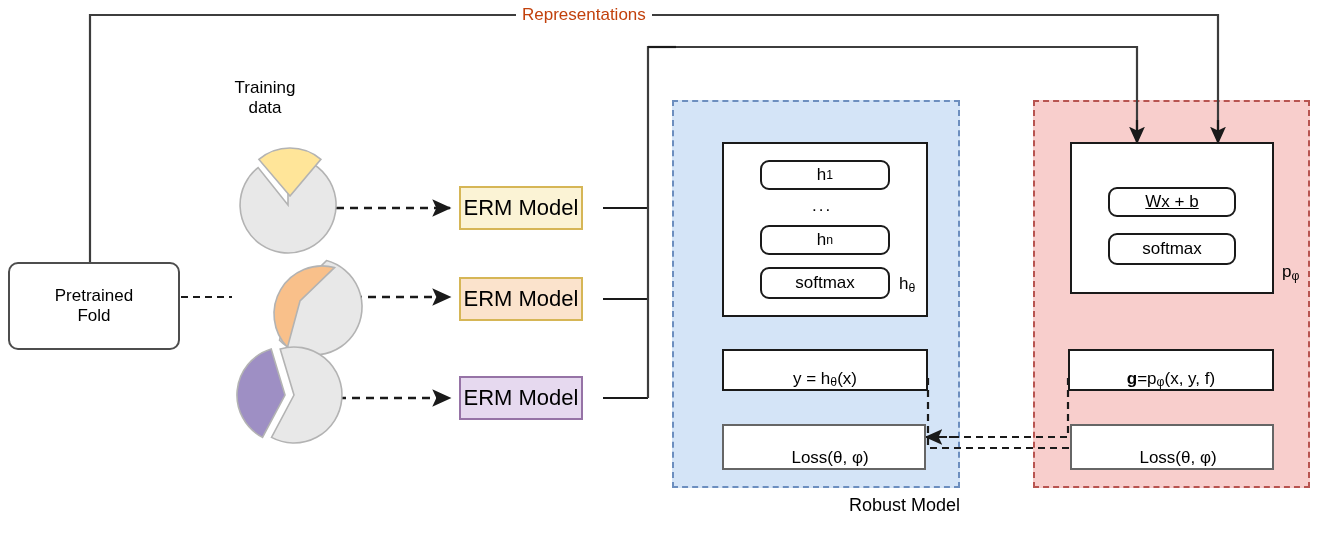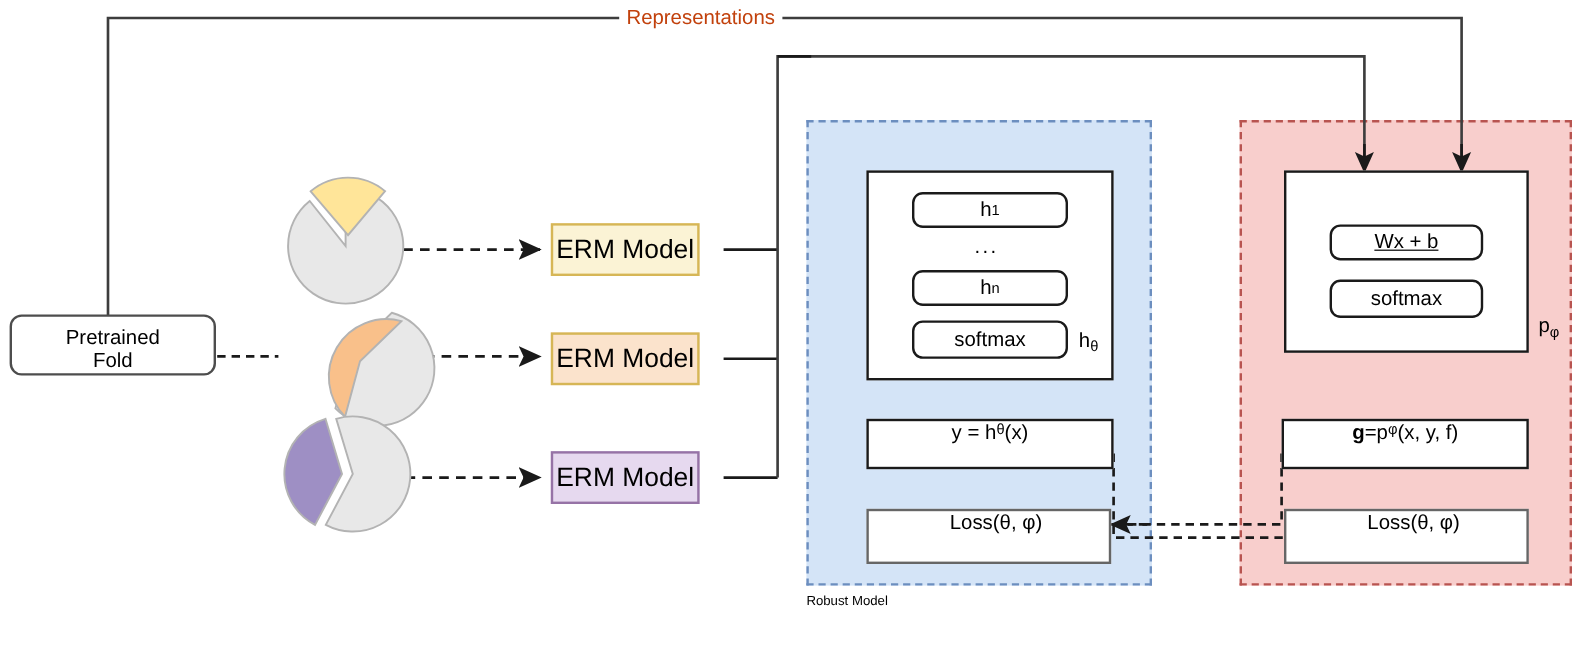--- a/index.html
+++ b/index.html
@@ -8,54 +8,54 @@
   #stage{position:absolute;left:0;top:0;width:1322px;height:554px;}
   svg.layer{position:absolute;left:0;top:0;width:1322px;height:554px;pointer-events:none;}
   .node{position:absolute;box-sizing:border-box;display:flex;align-items:center;
         justify-content:center;text-align:center;line-height:1.15;}
 
   
   .linelabel{position:absolute;background:#ffffff;padding:0 6px;font-size:17px;
              white-space:nowrap;color:#c2410c;}
 
   
-  .pretrained{left:8px;top:262px;width:172px;height:51px;border:2px solid #4d4d4d;
-              border-radius:10px;background:#ffffff;font-size:17px;flex-direction:column;justify-content:flex-end;}
+  .pretrained{left:8px;top:262px;width:172px;height:88px;border:2px solid #4d4d4d;
+              border-radius:10px;background:#ffffff;font-size:17px;flex-direction:column;}
 
   
   .trainingcap{left:205px;top:75px;width:120px;height:46px;font-size:17px;
                flex-direction:column;}
 
   
   .erm{width:124px;height:44px;font-size:22px;border-width:2px;border-style:solid;}
   .erm1{left:459px;top:186px;background:#fbf3d5;border-color:#d6b656;}
   .erm2{left:459px;top:277px;background:#fbe3cc;border-color:#d6b656;}
   .erm3{left:459px;top:376px;background:#e6d9ef;border-color:#9673a6;}
 
   
   .panel{position:absolute;box-sizing:border-box;border:2px dashed #6c8ebf;}
   .panel-blue{left:672px;top:100px;width:288px;height:388px;background:#d4e4f7;
               border-color:#6c8ebf;}
   .panel-pink{left:1033px;top:100px;width:277px;height:388px;background:#f8cecc;
               border-color:#b85450;}
-  .panelcap{position:absolute;font-size:11px;text-align:left;}
+  .panelcap{position:absolute;font-size:18px;text-align:right;}
 
   
   .netbox{position:absolute;box-sizing:border-box;background:#ffffff;border:2px solid #1a1a1a;}
   .netbox-blue{left:722px;top:142px;width:206px;height:175px;}
   .netbox-pink{left:1070px;top:142px;width:204px;height:152px;}
 
   
   .pill{position:absolute;box-sizing:border-box;background:#ffffff;border:2px solid #1a1a1a;
         border-radius:9px;display:flex;align-items:center;justify-content:center;
         font-size:17px;}
 
   
   .flatbox{position:absolute;box-sizing:border-box;background:#ffffff;
-           border:2px solid #1a1a1a;display:flex;align-items:flex-start;justify-content:center;
+           border:2px solid #1a1a1a;display:flex;align-items:flex-end;justify-content:center;
            font-size:17px;}
   .flatbox.grey{border-color:#666666;padding-left:12px;}
 
   .sub{font-size:0.72em;vertical-align:-0.28em;}
   .dots{position:absolute;font-size:17px;letter-spacing:2px;}
   .fnlabel{position:absolute;font-size:17px;}
 </style>
 </head>
 <body>
 
@@ -130,20 +130,24 @@
     </g>
   </svg>
 
   <div class="linelabel" style="left:516px;top:5px;">Representations</div>
 
   <div class="node pretrained">
     <span>Pretrained</span>
     <span>Fold</span>
   </div>
 
+  <div class="node trainingcap">
+    <span>Training</span>
+    <span>data</span>
+  </div>
 
   <div class="node erm erm1">ERM Model</div>
   <div class="node erm erm2">ERM Model</div>
   <div class="node erm erm3">ERM Model</div>
 
   <div class="netbox netbox-blue"></div>
 
   <div class="pill" style="left:760px;top:160px;width:130px;height:30px;">
     <span>h</span>
       <span class="sub">1</span>

